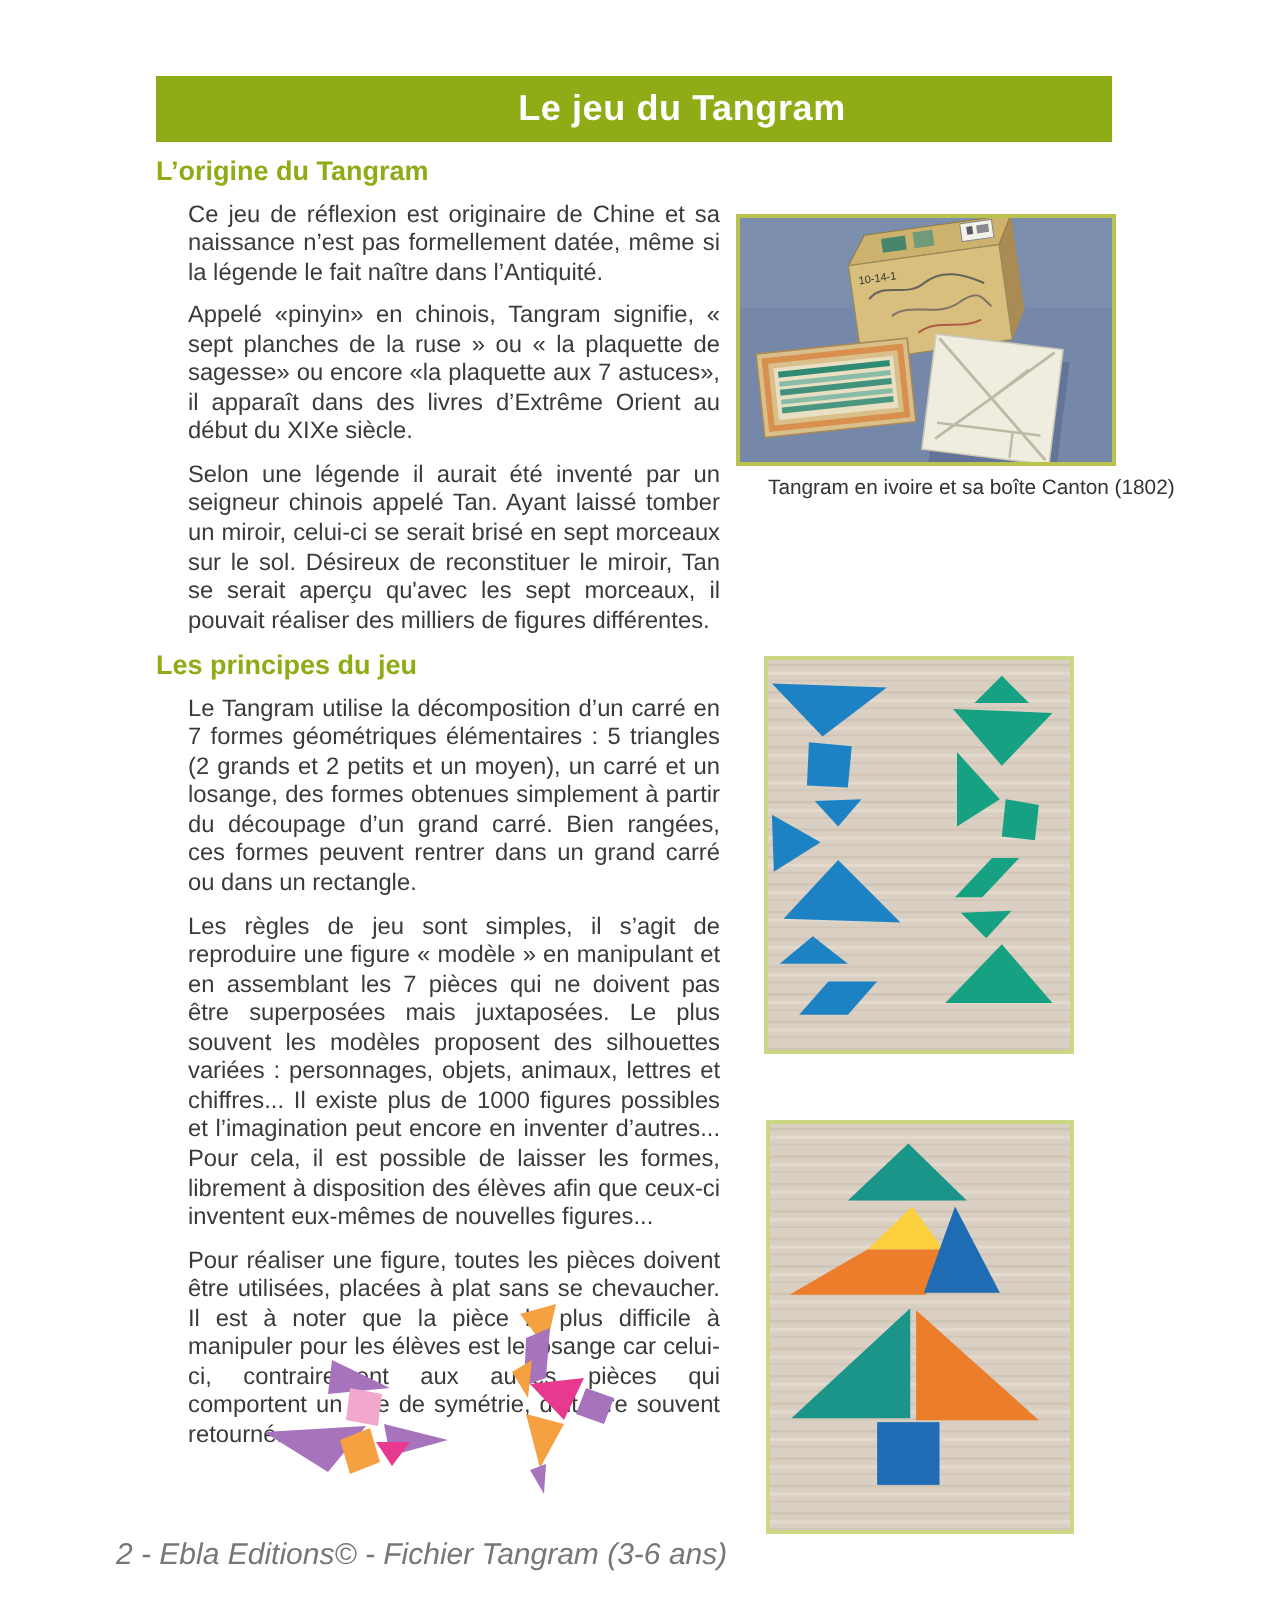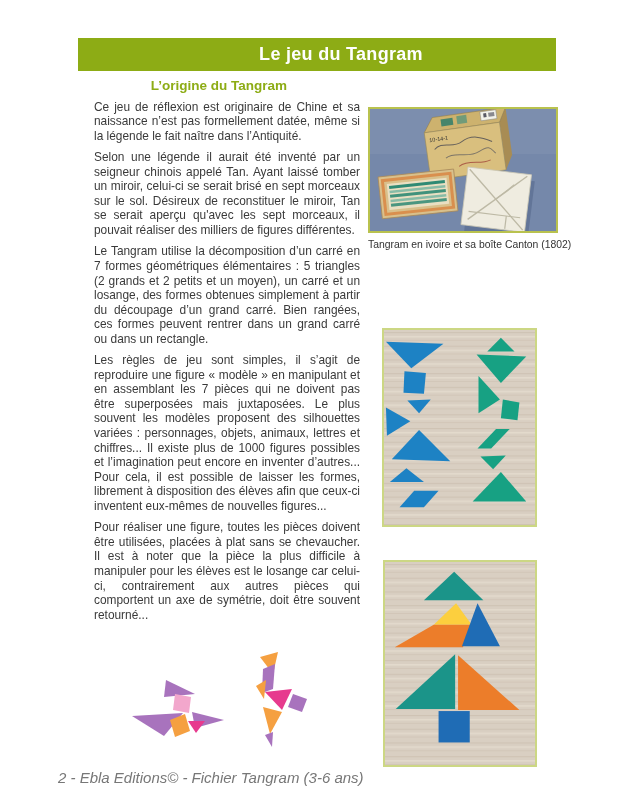--- a/index.html
+++ b/index.html
@@ -13,34 +13,34 @@
     background:var(--accent-green); color:#ffffff; font-weight:bold;
     font-size:18px; line-height:33px; text-align:center;
     letter-spacing:.3px;
     padding-left:48px;
   }
   .textcol {
     position:absolute; left:78px; top:79px; width:282px;
     color:#3a3a3a; font-size:11.9px; line-height:14.55px; text-align:justify;
   }
   .textcol h3 {
-    color:var(--accent-green); font-size:13.5px; text-align:center;
+    color:var(--accent-green); font-size:13.5px; 
     margin:0 0 6px 0; font-weight:bold;
   }
   .textcol h3.second { margin-top:9px; }
   .textcol p { margin:0 0 7px 16px; }
   .photo {
     position:absolute; border:2px solid var(--photo-border); background:#ddd;
   }
   .photo svg { display:block; width:100%; height:100%; }
   #photo1 { left:368px; top:107px; width:190px; height:126px; }
   #photo2 { left:382px; top:328px; width:155px; height:199px; border-color:var(--photo-border-light); }
   #photo3 { left:383px; top:560px; width:154px; height:207px; border-color:var(--photo-border-light); }
   .caption {
-    position:absolute; left:368px; top:239px; width:208px;
+    position:absolute; left:384px; top:239px; width:208px;
     font-size:10.4px; line-height:12.6px; color:#333;
   }
   .caption .it { font-style:italic; }
   .deco { position:absolute; }
   #decoA { left:130px; top:676px; width:102px; height:70px; }
   #decoB { left:256px; top:652px; width:60px; height:102px; }
   .footer {
     position:absolute; left:58px; top:769px; font-size:15px;
     font-style:italic; color:#777;
   }
@@ -51,21 +51,23 @@
 
 <div class="page">
 
   <div class="band">
     <span>Le jeu du Tangram</span>
   </div>
 
   <div class="textcol">
     <h3>L’origine du Tangram</h3>
     <p>Ce jeu de réflexion est originaire de Chine et sa naissance n’est pas formellement datée, même si la légende le fait naître dans l’Antiquité.</p>
+    <p>Appelé «pinyin» en chinois, Tangram signifie, « sept planches de la ruse » ou « la plaquette de sagesse» ou encore «la plaquette aux 7 astuces», il apparaît dans des livres d’Extrême Orient au début du XIXe siècle.</p>
     <p>Selon une légende il aurait été inventé par un seigneur chinois appelé Tan. Ayant laissé tomber un miroir, celui-ci se serait brisé en sept morceaux sur le sol. Désireux de reconstituer le miroir, Tan se serait aperçu qu'avec les sept morceaux, il pouvait réaliser des milliers de figures différentes.</p>
+    <h3 class="second">Les principes du jeu</h3>
     <p>Le Tangram utilise la décomposition d’un carré en 7 formes géométriques élémentaires : 5 triangles (2 grands et 2 petits et un moyen), un carré et un losange, des formes obtenues simplement à partir du découpage d’un grand carré. Bien rangées, ces formes peuvent rentrer dans un grand carré ou dans un rectangle.</p>
     <p>Les règles de jeu sont simples, il s’agit de reproduire une figure « modèle » en manipulant et en assemblant les 7 pièces qui ne doivent pas être superposées mais juxtaposées. Le plus souvent les modèles proposent des silhouettes variées : personnages, objets, animaux, lettres et chiffres... Il existe plus de 1000 figures possibles et l’imagination peut encore en inventer d’autres... Pour cela, il est possible de laisser les formes, librement à disposition des élèves afin que ceux-ci inventent eux-mêmes de nouvelles figures...</p>
     <p>Pour réaliser une figure, toutes les pièces doivent être utilisées, placées à plat sans se chevaucher. Il est à noter que la pièce la plus difficile à manipuler pour les élèves est le losange car celui-ci, contrairement aux autres pièces qui comportent un axe de symétrie, doit être souvent retourné...</p>
   </div>
 
   <div class="photo" id="photo1">
     <svg viewBox="0 0 186 122" preserveAspectRatio="none">
       <rect x="0" y="0" width="186" height="122" style="fill:var(--photo1-bg)"></rect>
       <rect x="0" y="0" width="186" height="45" fill="#8a9bb8" opacity="0.35"></rect>
 

